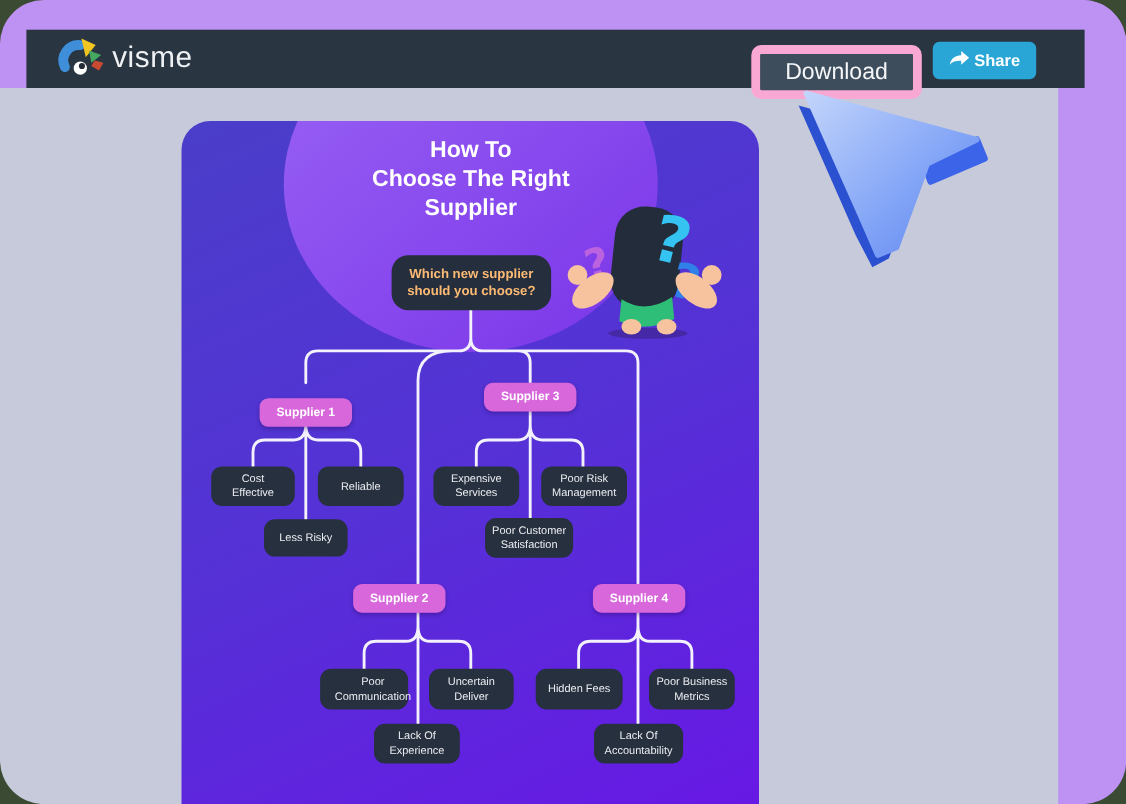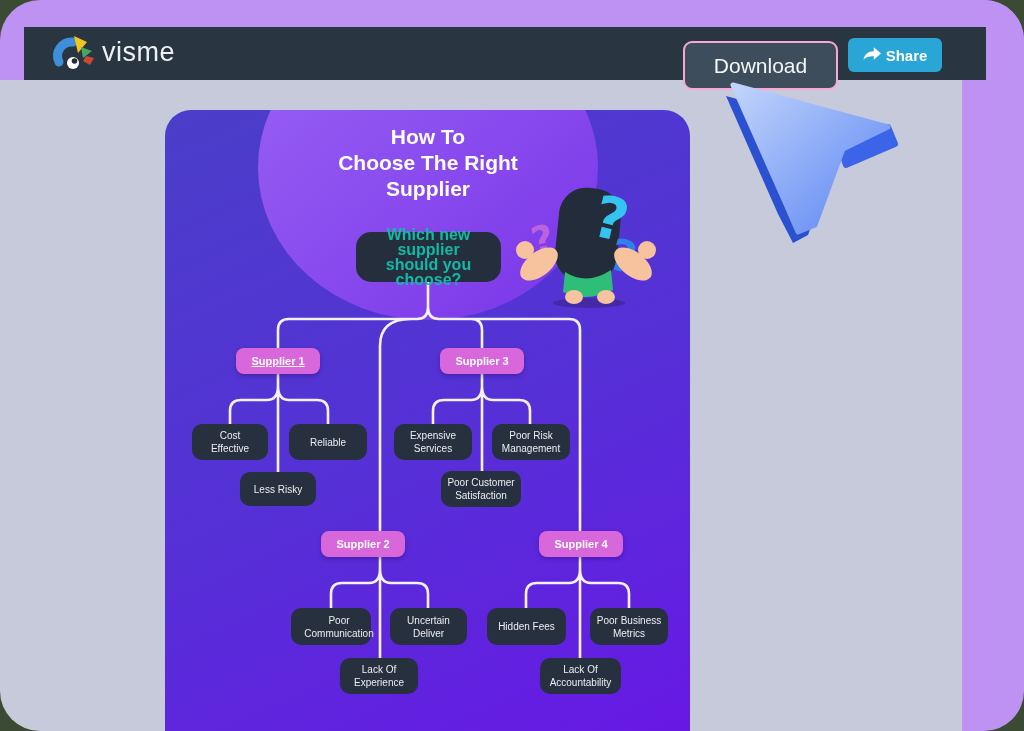--- a/index.html
+++ b/index.html
@@ -12,28 +12,28 @@
 
   
   .navbar { position:absolute; left:0; top:27px; width:962px; height:53px; background:#2a3542; display:flex; align-items:center; padding-left:26px;margin-left:24px; }
   .logo { display:flex; align-items:center; gap:8px; cursor:pointer; }
   .logo-text { color:#eef1f4; font-size:27px; font-weight:500; letter-spacing:0.5px; margin-top:-3px; }
 
   
   .content { position:absolute; left:0; top:80px; width:962px; height:651px; background:#c7cadb; border-radius:0 0 0 40px; }
 
   
-  .download-btn { position:absolute; left:683px; top:41px; width:155px; height:49px; background:#3e4d5c; border:2px solid #f9a8d4; border-radius:9px; color:#f4f6f8; font-size:21px; display:flex; align-items:center; justify-content:center; cursor:pointer; z-index:6; }
+  .download-btn { position:absolute; left:683px; top:41px; width:155px; height:49px; background:#3e4d5c; border:8px solid #f9a8d4; border-radius:9px; color:#f4f6f8; font-size:21px; display:flex; align-items:center; justify-content:center; cursor:pointer; z-index:6; }
   .share-btn { position:absolute; left:848px; top:38px; width:94px; height:34px; background:#2aa6d6; border:none; border-radius:6px; color:#fff; font-size:15px; font-weight:bold; display:flex; align-items:center; justify-content:center; gap:5px; cursor:pointer; z-index:5; }
 
   
   .card { position:absolute; left:165px; top:110px; width:525px; height:720px; border-radius:26px; overflow:hidden; background:linear-gradient(155deg,#4a3ec9 0%,#5531d6 45%,#6c13e8 100%); }
   .title-circle { position:absolute; left:93px; top:-95px; width:340px; height:305px; border-radius:50%; background:linear-gradient(140deg,#9a63f5 0%,#7c39e9 90%); }
   .card-title { position:absolute; left:113px; top:14px; width:300px; text-align:center; color:#fff; font-size:21px; font-weight:bold; line-height:26px; white-space:pre-line; }
-  .question-box { position:absolute; left:191px; top:122px; width:145px; height:50px; background:#252e3c; border-radius:15px; color:#14b8a6; font-size:16px; font-weight:bold; line-height:15px; display:flex; align-items:center; justify-content:center; text-align:center; white-space:pre-line; }
+  .question-box { position:absolute; left:191px; top:122px; width:145px; height:50px; background:#252e3c; border-radius:15px; color:#fdba74; font-size:12px; font-weight:bold; line-height:15px; display:flex; align-items:center; justify-content:center; text-align:center; white-space:pre-line; }
   .pill { position:absolute; width:84px; height:26px; background:#d867db; border-radius:8px; color:#fff; font-size:11px; font-weight:bold; display:flex; align-items:center; justify-content:center; box-shadow:0 2px 4px rgba(40,10,90,.35); }
   .node { position:absolute; background:#27303e; border-radius:10px; color:#eceef2; font-size:10px; line-height:13px; display:flex; align-items:center; justify-content:center; text-align:center; white-space:pre-line; }
   .lines { position:absolute; left:0; top:0; }
   .char { position:absolute; left:348px; top:60px; }
 
   .cursor3d { position:absolute; left:705px; top:62px; z-index:7; pointer-events:none; }
 </style>
 </head>
 <body>
 
@@ -99,21 +99,21 @@
       <text x="98" y="102" font-size="44" font-weight="bold" fill="#2f80e8" transform="rotate(16 112 84)" font-family="'DejaVu Sans', sans-serif">?</text>
       <ellipse cx="26" cy="94" rx="22" ry="12" fill="#f6c39e" transform="rotate(-38 26 94)"></ellipse>
       <circle cx="12" cy="80" r="9" fill="#f6c39e"></circle>
       <ellipse cx="120" cy="94" rx="22" ry="12" fill="#f6c39e" transform="rotate(38 120 94)"></ellipse>
       <circle cx="134" cy="80" r="9" fill="#f6c39e"></circle>
       <path d="M52,102 Q74,116 98,100 L100,120 Q74,133 50,122 Z" fill="#2fbe78"></path>
       <ellipse cx="61" cy="127" rx="9" ry="7" fill="#f6c39e"></ellipse>
       <ellipse cx="93" cy="127" rx="9" ry="7" fill="#f6c39e"></ellipse>
     </svg>
 
-    <div class="pill" style="left:71px;  top:238px;text-decoration:underline;">Supplier 1</div>
+    <div class="pill" style="left:71px;  top:252px;">Supplier 1</div>
     <div class="pill" style="left:275px; top:238px;">Supplier 3</div>
     <div class="pill" style="left:156px; top:421px;">Supplier 2</div>
     <div class="pill" style="left:374px; top:421px;">Supplier 4</div>
 
     <div class="node" style="left:27px;  top:314px; width:76px; height:36px;">Cost
 Effective</div>
     <div class="node" style="left:124px; top:314px; width:78px; height:36px;">Reliable</div>
     <div class="node" style="left:75px;  top:362px; width:76px; height:34px;">Less Risky</div>
 
     <div class="node" style="left:229px; top:314px; width:78px; height:36px;">Expensive

